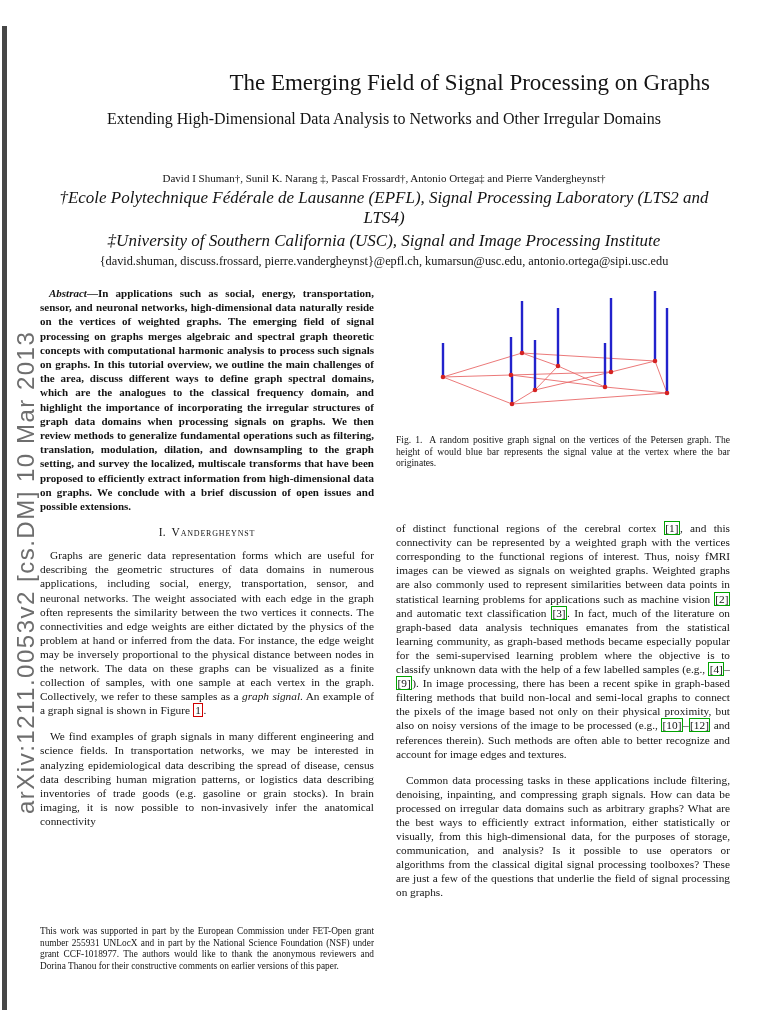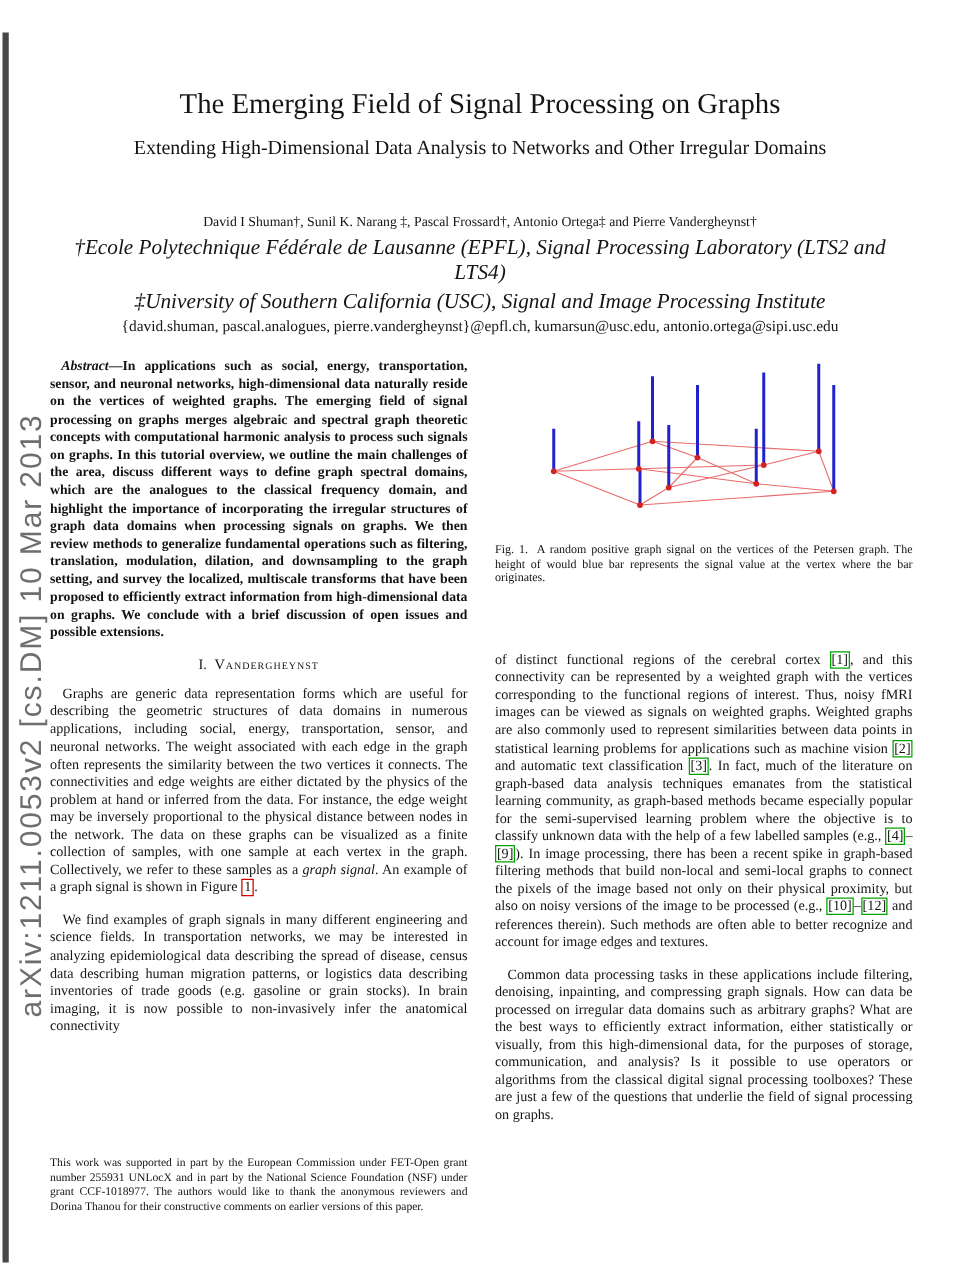--- a/index.html
+++ b/index.html
@@ -9,21 +9,21 @@
     font-family: "Liberation Serif", "DejaVu Serif", serif; color: #141414; overflow: hidden;
   }
   .page-edge { position: absolute; left: 2px; top: 26px; width: 5px; height: 984px; background: #474747; }
   .arxiv {
     position: absolute; left: 12px; top: 266px; height: 548px;
     writing-mode: vertical-rl; transform: rotate(180deg);
     font-family: "Liberation Sans", "DejaVu Sans", sans-serif;
     font-size: 24px; letter-spacing: 1.5px; color: #6e6e6e; white-space: nowrap;
   }
   .head { position: absolute; left: 58px; top: 70px; width: 652px; text-align: center; }
-  .title { font-size: 23px; font-weight: normal; margin: 0 0 14px 0; }
+  .title { font-size: 23px; font-weight: normal; margin: 0 0 14px 0; text-align: right; }
   .subtitle { font-size: 16px; margin: 0 0 32px 0; }
   .authors { font-size: 11px; margin-bottom: 4px; margin-top: 44px; }
   .aff { font-size: 17px; margin-bottom: 3px; font-style: italic; }
   .emails { font-size: 12.3px; }
   .col { position: absolute; top: 280px; width: 334px; text-align: justify; }
   .col-left { left: 40px; }
   .col-right { left: 396px; }
   .abstract { font-size: 11px; font-weight: bold; line-height: 14.2px; margin: 6px 0 0 0; text-indent: 9px; }
   .sec-head { text-align: center; font-size: 11.5px; margin: 13px 0 10px 0; }
   .sec-head .sec-num { margin-right: 6px; }
@@ -51,21 +51,21 @@
   <div class="page-edge"></div>
 
   <div class="arxiv">arXiv:1211.0053v2 [cs.DM] 10 Mar 2013</div>
 
   <header class="head">
     <h1 class="title">The Emerging Field of Signal Processing on Graphs</h1>
     <div class="subtitle">Extending High-Dimensional Data Analysis to Networks and Other Irregular Domains</div>
     <div class="authors">David I Shuman†, Sunil K. Narang ‡, Pascal Frossard†, Antonio Ortega‡ and Pierre Vandergheynst†</div>
     <div class="aff">†Ecole Polytechnique Fédérale de Lausanne (EPFL), Signal Processing Laboratory (LTS2 and LTS4)</div>
     <div class="aff">‡University of Southern California (USC), Signal and Image Processing Institute</div>
-    <div class="emails">{david.shuman, pascal.analogues, pierre.vandergheynst}@epfl.ch, kumarsun@usc.edu, antonio.ortega@sipi.usc.edu</div>
+    <div class="emails">{david.shuman, discuss.frossard, pierre.vandergheynst}@epfl.ch, kumarsun@usc.edu, antonio.ortega@sipi.usc.edu</div>
   </header>
 
   <div class="col col-left">
     <p class="abstract"><em>Abstract</em>—In applications such as social, energy, transportation, sensor, and neuronal networks, high-dimensional data naturally reside on the vertices of weighted graphs. The emerging field of signal processing on graphs merges algebraic and spectral graph theoretic concepts with computational harmonic analysis to process such signals on graphs. In this tutorial overview, we outline the main challenges of the area, discuss different ways to define graph spectral domains, which are the analogues to the classical frequency domain, and highlight the importance of incorporating the irregular structures of graph data domains when processing signals on graphs. We then review methods to generalize fundamental operations such as filtering, translation, modulation, dilation, and downsampling to the graph setting, and survey the localized, multiscale transforms that have been proposed to efficiently extract information from high-dimensional data on graphs. We conclude with a brief discussion of open issues and possible extensions.</p>
     <div class="sec-head">
       <span class="sec-num">I.</span><span class="sc">Vandergheynst</span>
     </div>
     <p class="body indent">Graphs are generic data representation forms which are useful for describing the geometric structures of data domains in numerous applications, including social, energy, transportation, sensor, and neuronal networks. The weight associated with each edge in the graph often represents the similarity between the two vertices it connects. The connectivities and edge weights are either dictated by the physics of the problem at hand or inferred from the data. For instance, the edge weight may be inversely proportional to the physical distance between nodes in the network. The data on these graphs can be visualized as a finite collection of samples, with one sample at each vertex in the graph. Collectively, we refer to these samples as a <em>graph signal</em>. An example of a graph signal is shown in Figure <span class="ref">1</span>.</p>
     <p class="body indent">We find examples of graph signals in many different engineering and science fields. In transportation networks, we may be interested in analyzing epidemiological data describing the spread of disease, census data describing human migration patterns, or logistics data describing inventories of trade goods (e.g. gasoline or grain stocks). In brain imaging, it is now possible to non-invasively infer the anatomical connectivity</p>
   </div>

